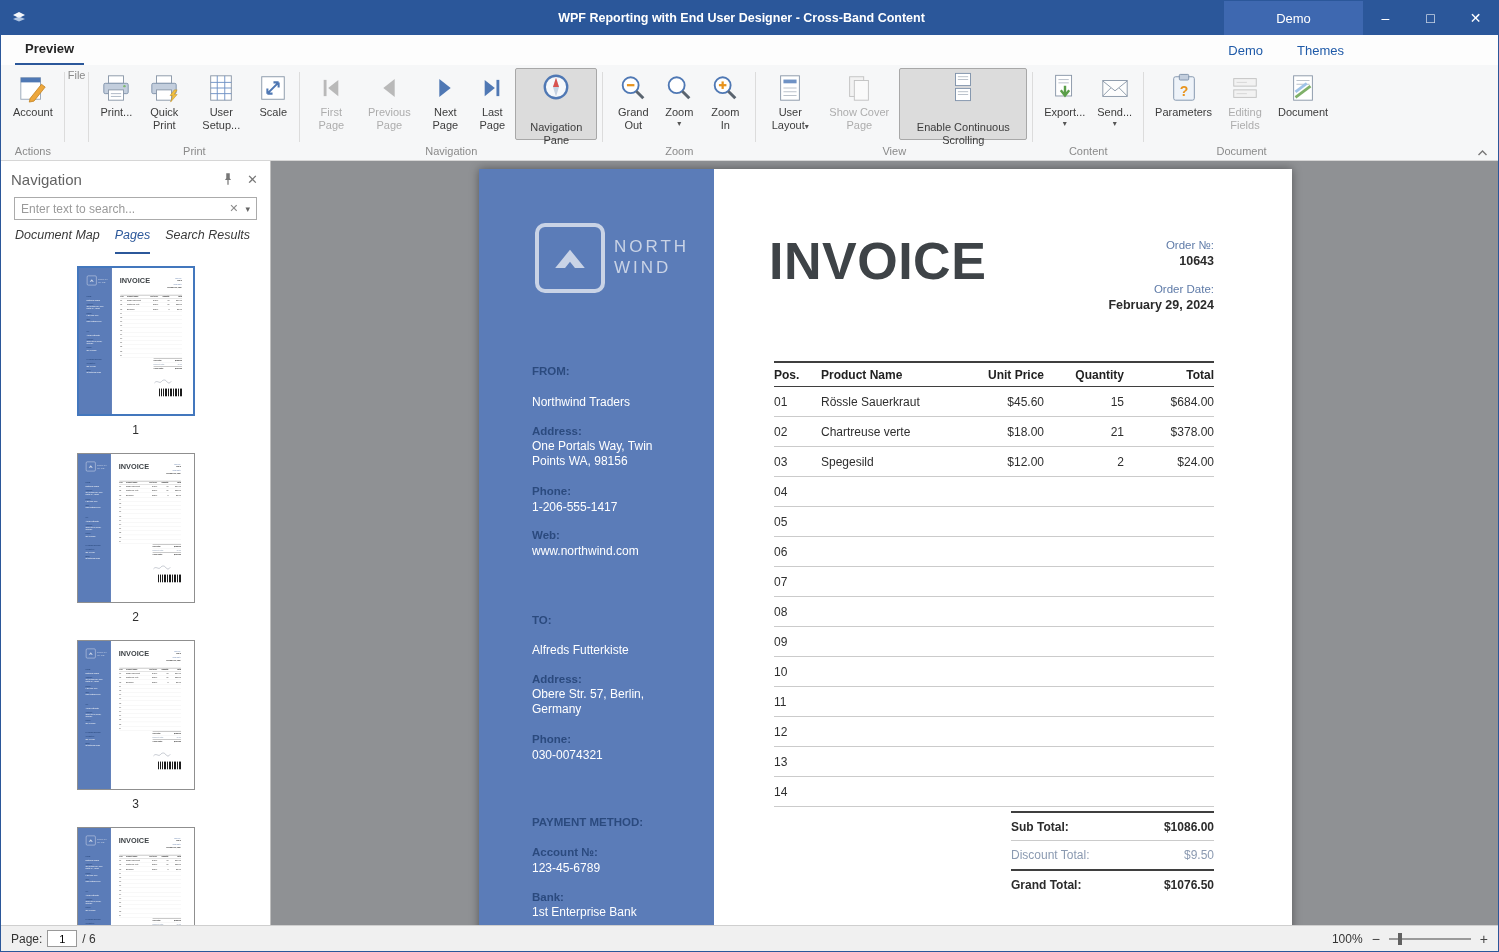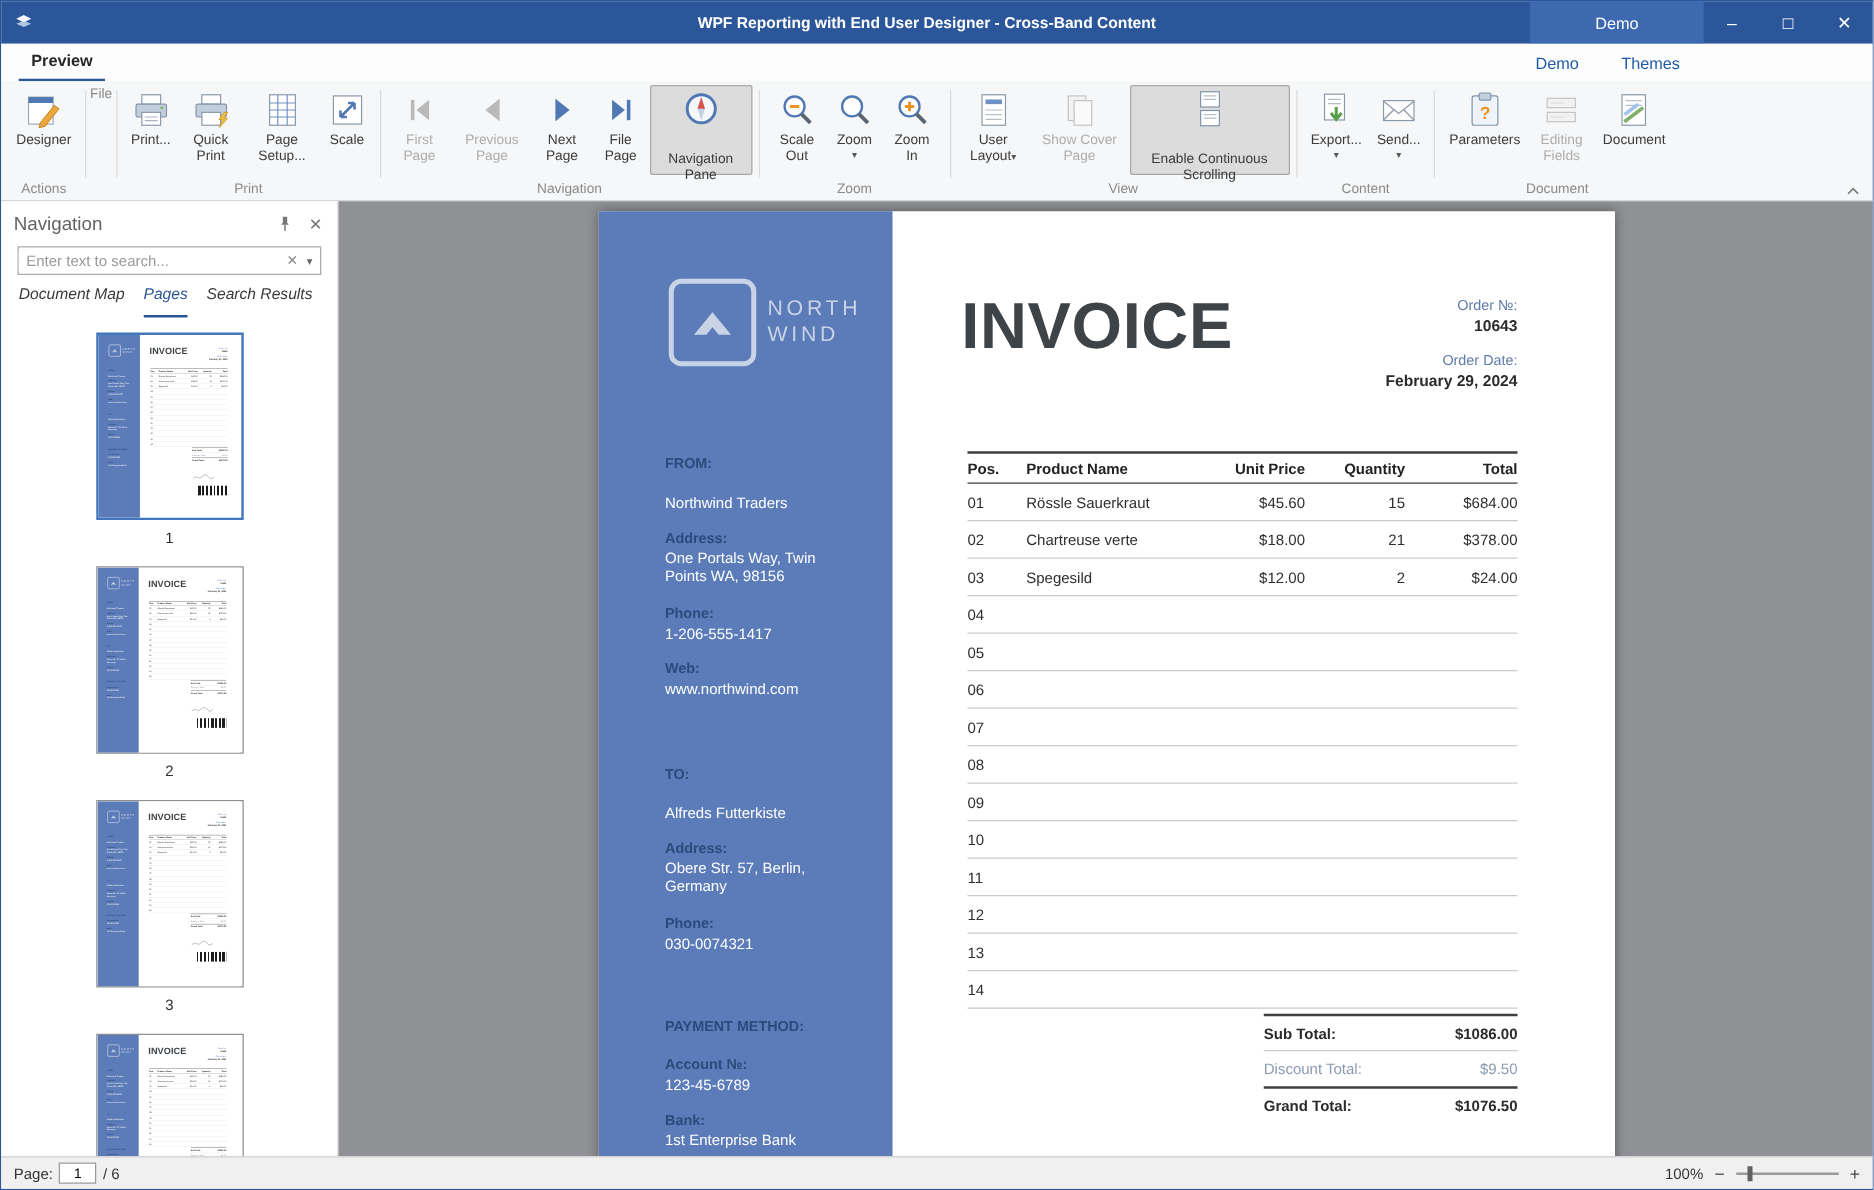--- a/index.html
+++ b/index.html
@@ -135,21 +135,21 @@
     <div class="rgroup">
       <div class="rbuttons">
         <div class="rbtn">
           <span class="icon">
             <svg width="30" height="30" viewBox="0 0 32 32">
                 <rect x="3" y="5" width="21" height="23" fill="#fff" stroke="#9aa7b8"></rect>
                 <rect x="3" y="5" width="21" height="5" fill="#4f78b4"></rect>
                 <path d="M13 27 L25 12 L29 15 L17 30 L12 31 Z" fill="#eda73c" stroke="#c07f1c" stroke-width="0.8"></path>
               </svg>
           </span>
-          <span class="lbl">Designer</span>
+          <span class="lbl">Account</span>
         </div>
       </div>
       <div class="rcaption">Actions</div>
     </div>
     <div class="rsep"></div>
 
     <div class="rgroup">
       <div class="rcaption">File</div>
     </div>
     <div class="rsep"></div>
@@ -180,21 +180,21 @@
           </span>
           <span class="lbl" style="max-width:40px">Quick Print</span>
         </div>
         <div class="rbtn">
           <span class="icon">
             <svg width="30" height="30" viewBox="0 0 32 32">
                 <rect x="5" y="3" width="22" height="26" fill="#fff" stroke="#8a97a8"></rect>
                 <path d="M5 10 H27 M5 16 H27 M5 22 H27 M12 3 V29 M20 3 V29" stroke="#6f92c5" fill="none"></path>
               </svg>
           </span>
-          <span class="lbl" style="max-width:50px">Page Setup...</span>
+          <span class="lbl" style="max-width:50px">User Setup...</span>
         </div>
         <div class="rbtn">
           <span class="icon">
             <svg width="30" height="30" viewBox="0 0 32 32">
                 <rect x="4" y="4" width="24" height="24" fill="#fff" stroke="#8a97a8"></rect>
                 <path d="M10 22 L22 10 M10 22 v-5.5 M10 22 h5.5 M22 10 v5.5 M22 10 h-5.5" stroke="#4f78b4" stroke-width="2.2" fill="none"></path>
               </svg>
           </span>
           <span class="lbl">Scale</span>
         </div>
@@ -230,21 +230,21 @@
           </span>
           <span class="lbl" style="max-width:36px">Next Page</span>
         </div>
         <div class="rbtn">
           <span class="icon">
             <svg width="26" height="26" viewBox="0 0 32 32">
                 <path d="M7 6 L19.5 16 L7 26 Z" fill="#4f78b4"></path>
                 <rect x="21.5" y="6" width="3.5" height="20" fill="#4f78b4"></rect>
               </svg>
           </span>
-          <span class="lbl" style="max-width:34px">File Page</span>
+          <span class="lbl" style="max-width:34px">Last Page</span>
         </div>
         <div class="rbtn pressed">
           <span class="icon">
             <svg width="30" height="30" viewBox="0 0 32 32">
                 <circle cx="16" cy="16" r="12" fill="#f5f8fb" stroke="#4f78b4" stroke-width="2.5"></circle>
                 <path d="M16 6 L19.2 16 L16 26 L12.8 16 Z" fill="#c5d2e2"></path>
                 <path d="M16 6 L19.2 16 L12.8 16 Z" fill="#d9534f"></path>
               </svg>
           </span>
           <span class="lbl" style="max-width:70px">Navigation Pane</span>
@@ -257,21 +257,21 @@
     <div class="rgroup">
       <div class="rbuttons">
         <div class="rbtn">
           <span class="icon">
             <svg width="30" height="30" viewBox="0 0 32 32">
                 <circle cx="13.5" cy="13" r="8.5" fill="#fff" stroke="#4f78b4" stroke-width="2"></circle>
                 <line x1="19.5" y1="19.5" x2="27" y2="27" stroke="#5a646f" stroke-width="3.2"></line>
                 <line x1="9.5" y1="13" x2="17.5" y2="13" stroke="#e8941e" stroke-width="2.4"></line>
               </svg>
           </span>
-          <span class="lbl" style="max-width:38px">Scale Out</span>
+          <span class="lbl" style="max-width:38px">Grand Out</span>
         </div>
         <div class="rbtn">
           <span class="icon">
             <svg width="30" height="30" viewBox="0 0 32 32">
                 <circle cx="13.5" cy="13" r="8.5" fill="#fff" stroke="#4f78b4" stroke-width="2"></circle>
                 <line x1="19.5" y1="19.5" x2="27" y2="27" stroke="#5a646f" stroke-width="3.2"></line>
               </svg>
           </span>
           <span class="lbl">Zoom</span>
           <span class="caret">▾</span>

